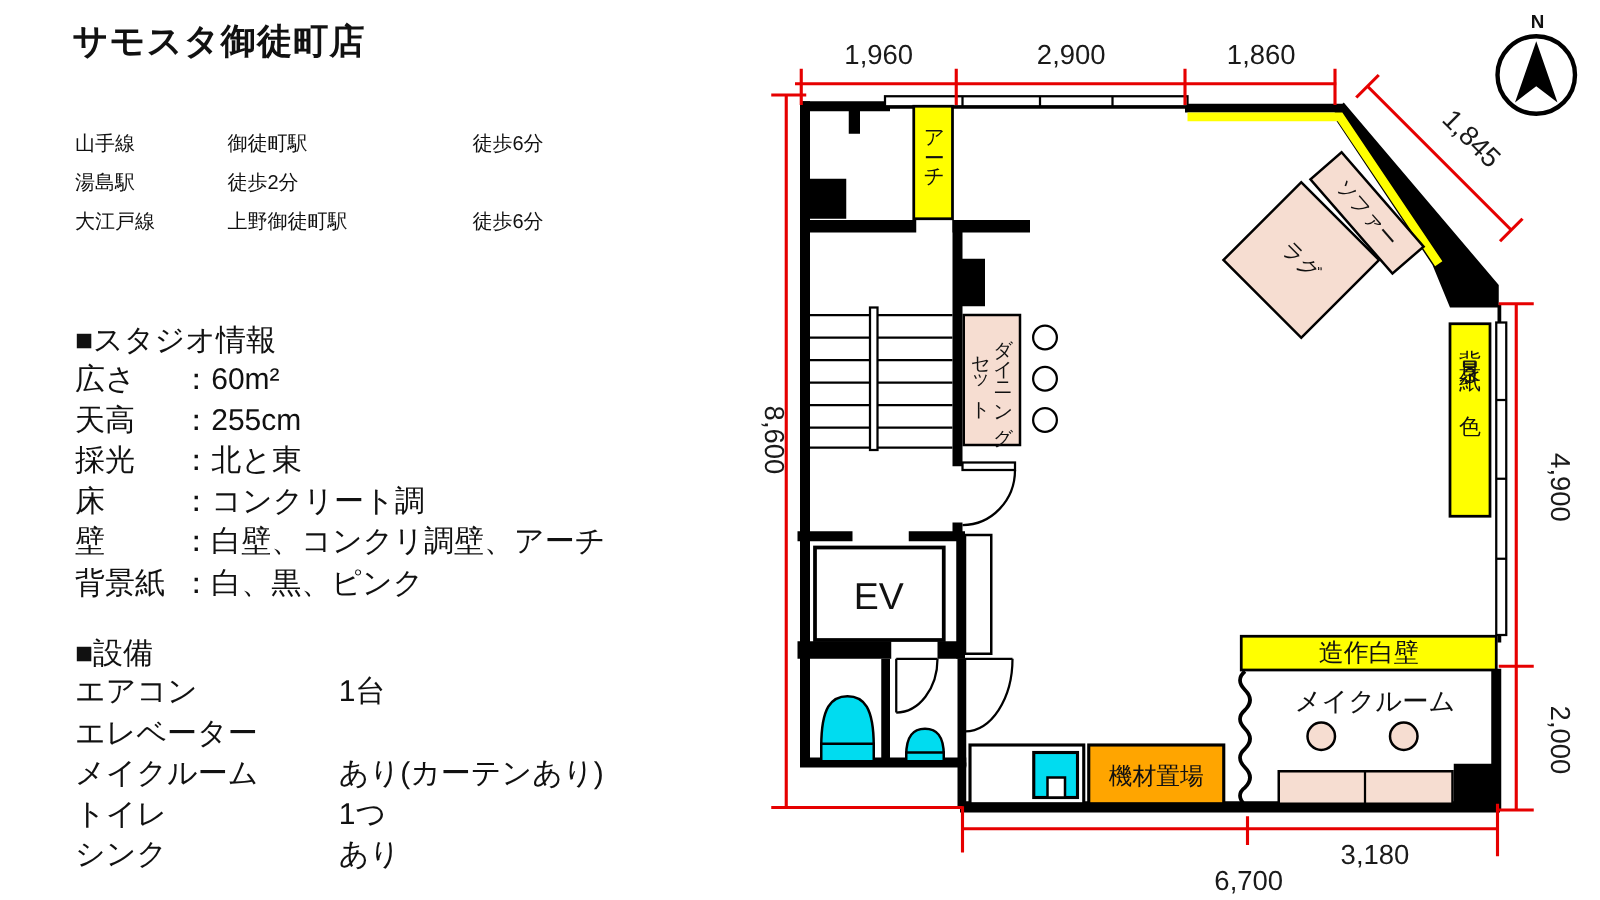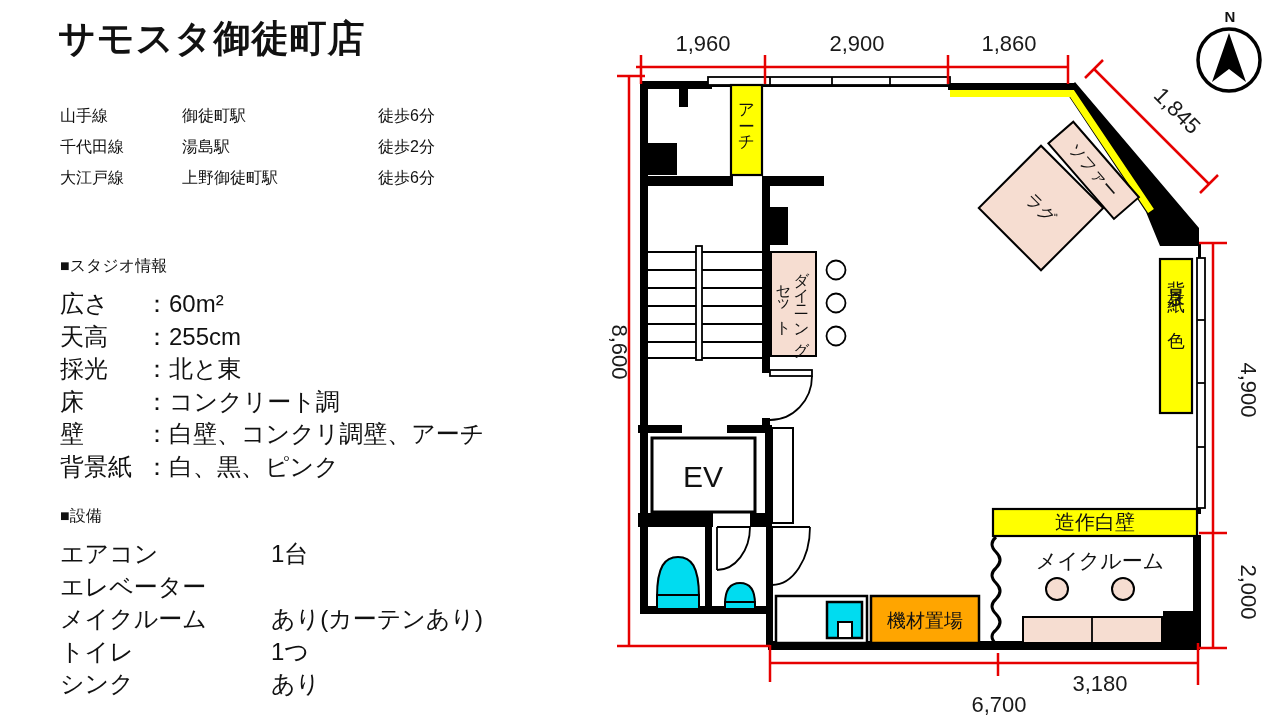--- a/index.html
+++ b/index.html
@@ -1,22 +1,22 @@
 <!DOCTYPE html>
 <html><head>
 <meta charset="utf-8">
 <style>
   html,body{margin:0;padding:0;background:#fff;}
   .page{position:relative;width:1280px;height:720px;background:#fff;overflow:hidden;
         font-family:"Liberation Sans","DejaVu Sans",sans-serif;color:#111;}
   .left-panel{position:absolute;left:0;top:0;width:560px;height:720px;}
-  .title{position:absolute;left:58px;top:14px;font-size:37px;font-weight:bold;letter-spacing:1px;white-space:nowrap;}
+  .title{position:absolute;left:58px;top:14px;font-size:28px;font-weight:bold;letter-spacing:1px;white-space:nowrap;}
   .access{position:absolute;left:60px;top:100px;font-size:16px;line-height:31px;}
   .access-row{display:grid;grid-template-columns:122px 196px auto;white-space:nowrap;}
-  .sec-head{position:absolute;left:60px;font-size:16px;font-weight:normal;white-space:nowrap;}
+  .sec-head{position:absolute;left:60px;font-size:24px;font-weight:normal;white-space:nowrap;}
   .info{position:absolute;left:60px;top:288px;font-size:24px;line-height:32.5px;}
   .info-row{display:flex;white-space:nowrap;align-items:center;}
   .info-label{display:inline-block;width:85px;}
   .equip{position:absolute;left:60px;top:538px;font-size:24px;line-height:32.5px;}
   .equip-row{display:grid;grid-template-columns:197px auto;white-space:nowrap;gap:14px;}
   svg text{font-family:"Liberation Sans","DejaVu Sans",sans-serif;}
   .vtext{writing-mode:vertical-rl;text-orientation:mixed;}
   .vtext-up{writing-mode:vertical-rl;text-orientation:upright;}
   .dimtxt{font-size:22px;fill:#1a1a1a;}
 </style>
@@ -28,21 +28,20 @@
   <div class="left-panel">
     <div class="title">サモスタ御徒町店</div>
 
     <div class="access">
       <div class="access-row">
         <span>山手線</span>
         <span>御徒町駅</span>
         <span>徒歩6分</span>
       </div>
       <div class="access-row">
-        <span>千代田線</span>
         <span>湯島駅</span>
         <span>徒歩2分</span>
       </div>
       <div class="access-row">
         <span>大江戸線</span>
         <span>上野御徒町駅</span>
         <span>徒歩6分</span>
       </div>
     </div>
 

